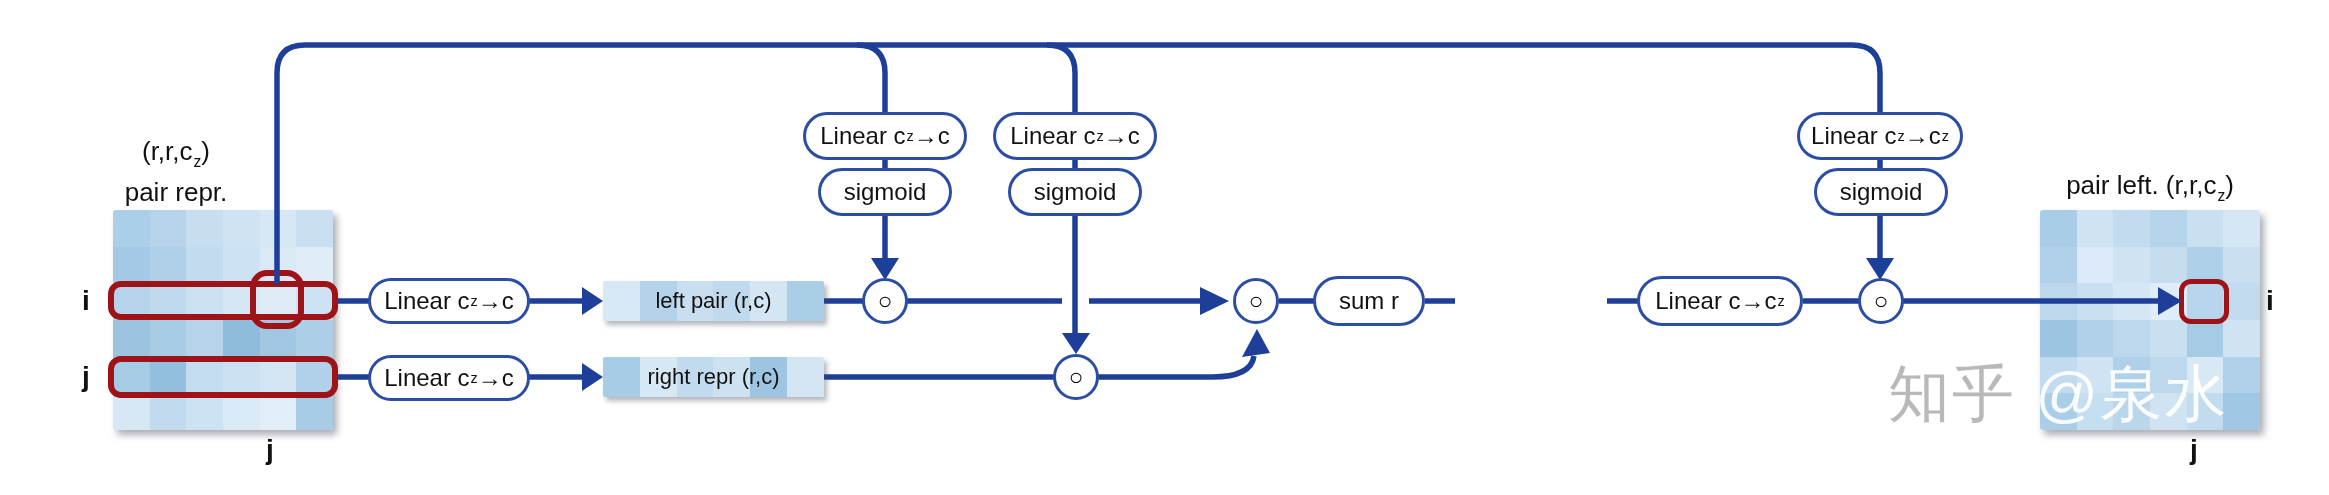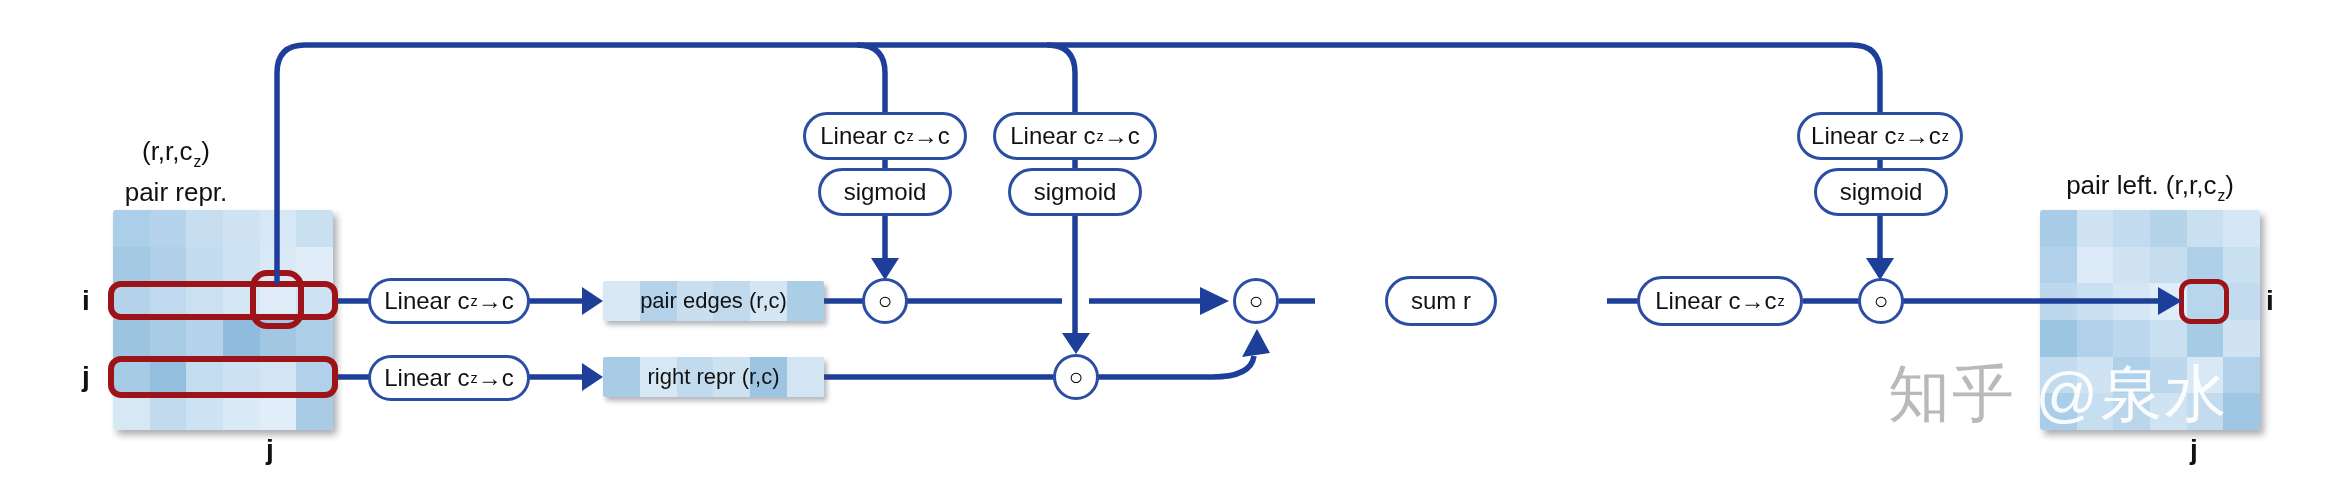--- a/index.html
+++ b/index.html
@@ -210,21 +210,21 @@
     </div>
 
   <div class="abs strip" style="left:603px;top:281px;">
   <div style="background: rgb(217, 232, 245);"></div>
       <div style="background: rgb(180, 211, 234);"></div>
       <div style="background: rgb(201, 223, 240);"></div>
       <div style="background: rgb(192, 217, 237);"></div>
       <div style="background: rgb(212, 230, 243);"></div>
       <div style="background: rgb(171, 206, 231);"></div>
     </div>
-  <div class="abs strip-label" style="left:603px;top:281px;width:221px;height:40px;">pair edges (r,c)</div>
+  <div class="abs strip-label" style="left:603px;top:281px;width:221px;height:40px;">left pair (r,c)</div>
   <div class="abs strip" style="left:603px;top:357px;">
   <div style="background: rgb(168, 204, 230);"></div>
       <div style="background: rgb(215, 232, 245);"></div>
       <div style="background: rgb(193, 218, 238);"></div>
       <div style="background: rgb(205, 226, 241);"></div>
       <div style="background: rgb(157, 197, 226);"></div>
       <div style="background: rgb(211, 229, 243);"></div>
     </div>
   <div class="abs strip-label" style="left:603px;top:357px;width:221px;height:40px;">right repr (r,c)</div>
 
@@ -256,21 +256,21 @@
   <div class="abs circle" style="left:1053px;top:354px;">
       <span>○</span>
     </div>
   <div class="abs circle" style="left:1233px;top:278px;">
       <span>○</span>
     </div>
   <div class="abs circle" style="left:1858px;top:278px;">
       <span>○</span>
     </div>
 
-  <div class="abs pill" style="left:1385px;top:276px;width:112px;height:50px;">sum r</div>
+  <div class="abs pill" style="left:1313px;top:276px;width:112px;height:50px;">sum r</div>
   <div class="abs pill" style="left:1637px;top:276px;width:166px;height:50px;">
       <span>Linear c→c</span>
       <span class="sub">z</span>
     </div>
 
   <div class="abs" id="watermark">
     <span class="wm1">知乎 </span><span class="wm2">@泉水</span>
   </div>
 
 </div>

